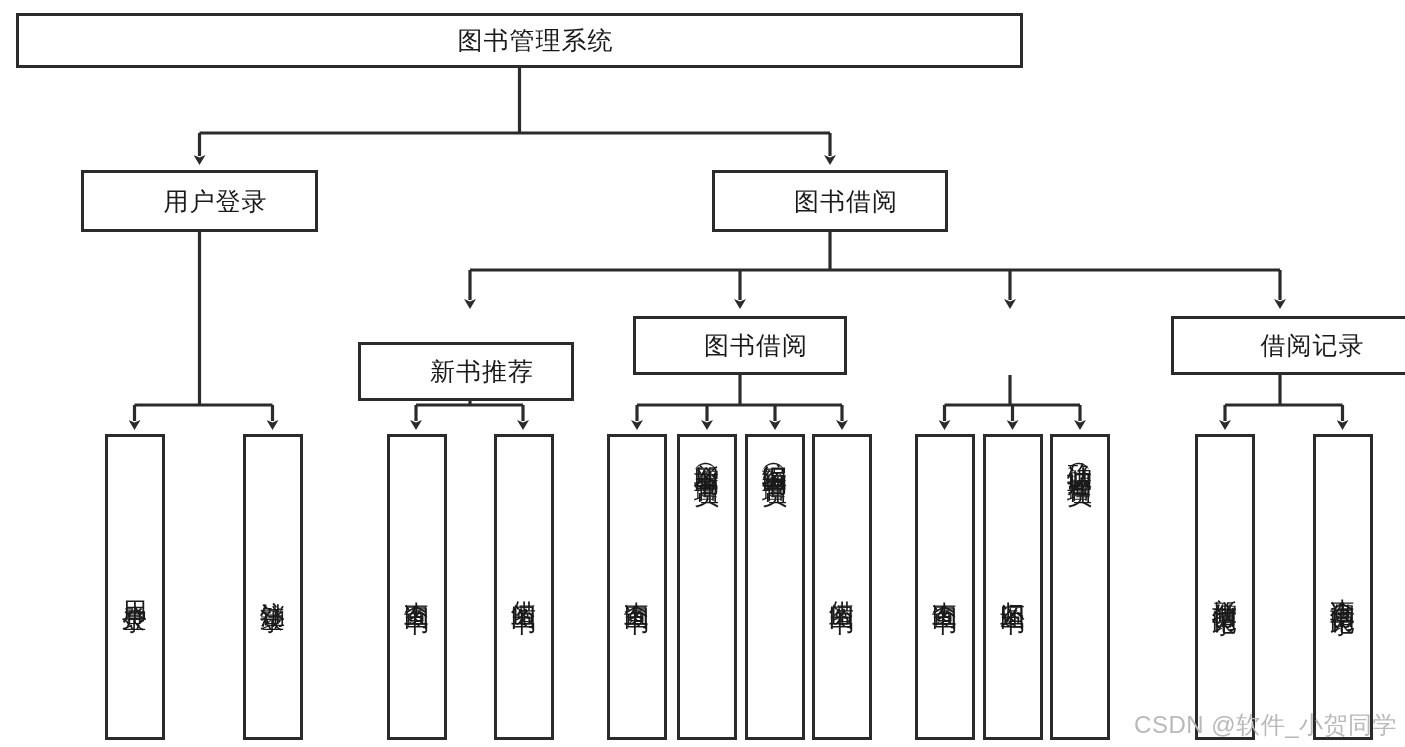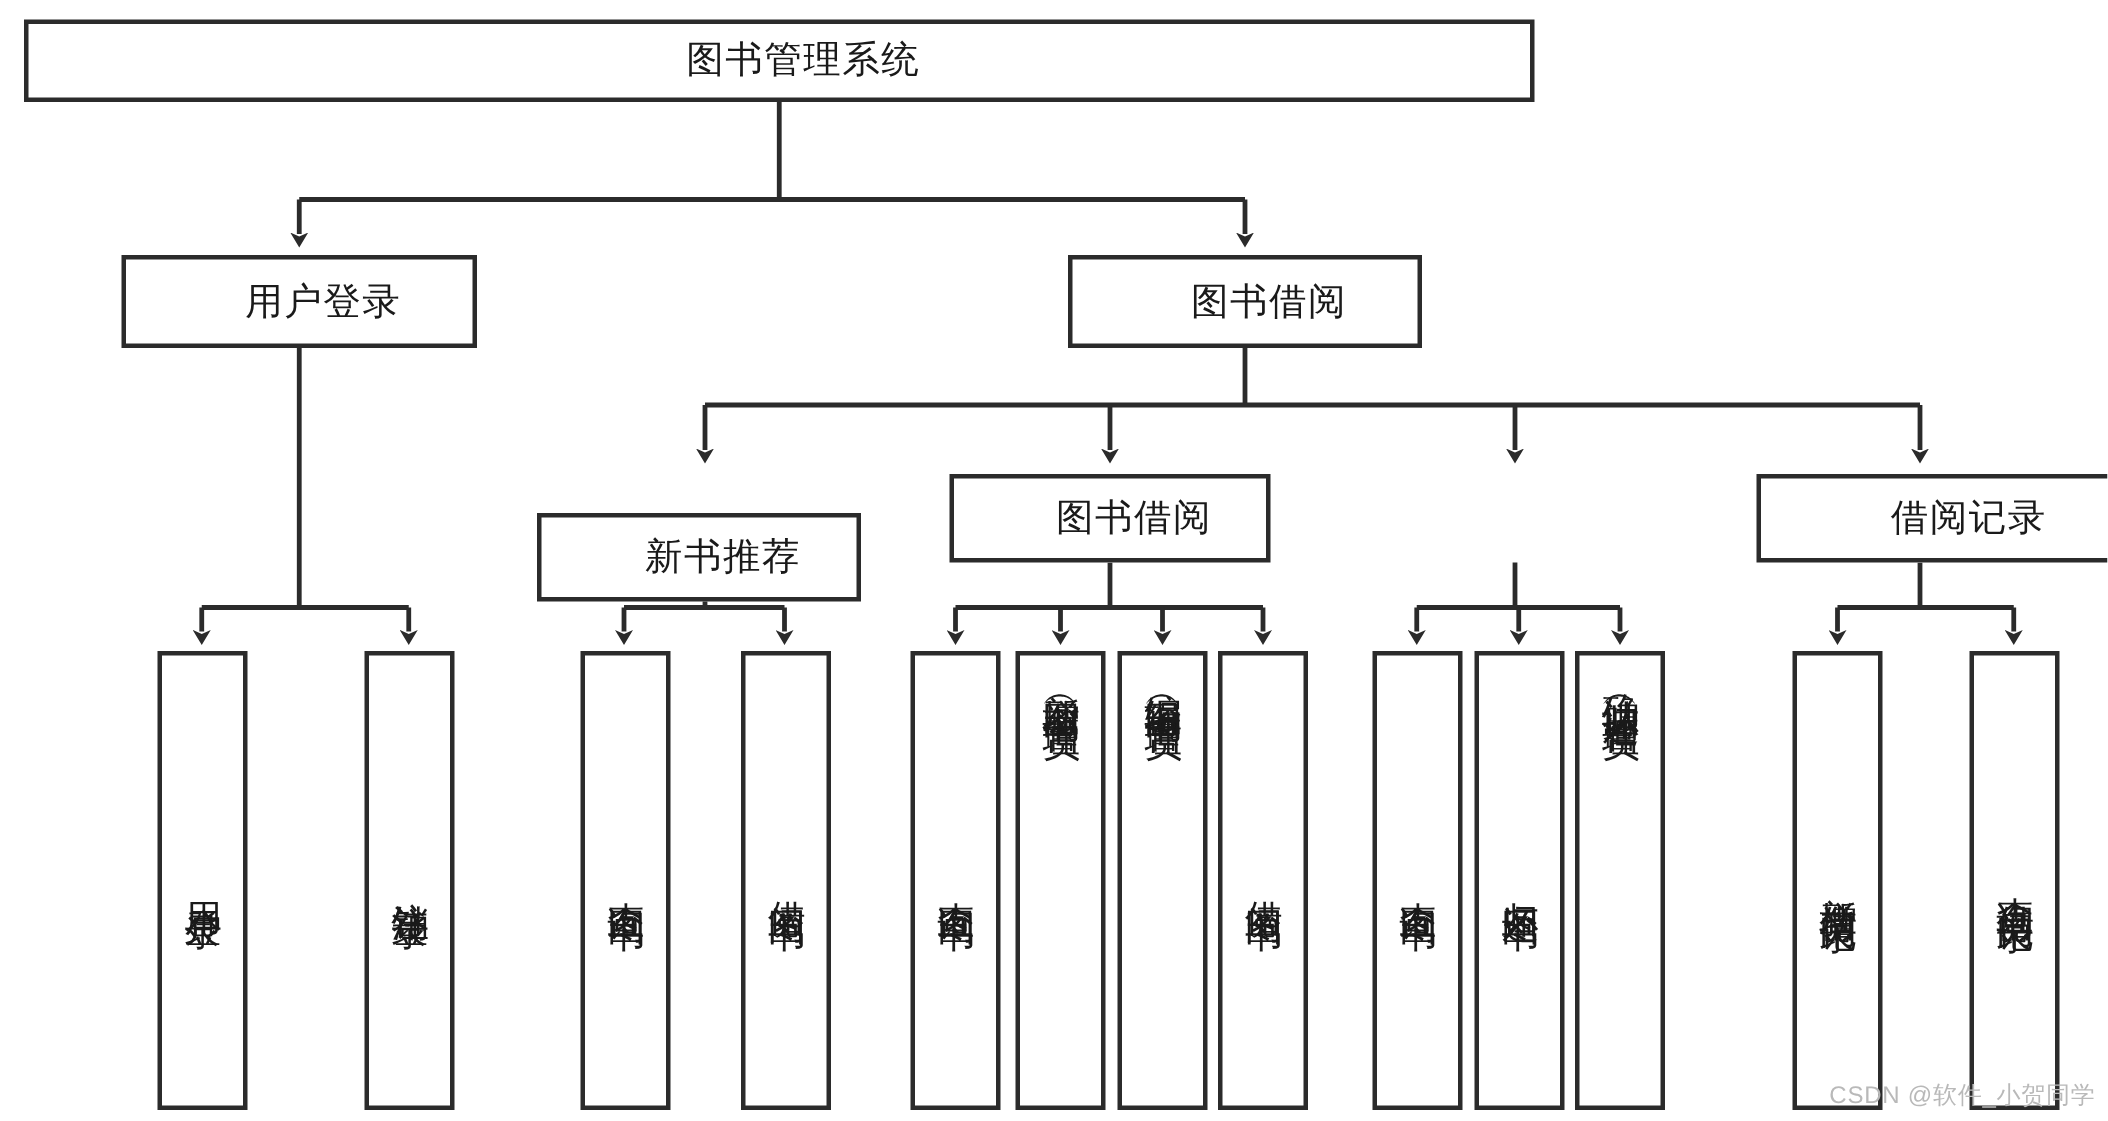--- a/index.html
+++ b/index.html
@@ -58,21 +58,21 @@
     justify-content: center;
   }
   .node-v.align-top {
     justify-content: flex-start;
     padding-top: 6px;
   }
   .watermark {
     position: absolute;
     right: 8px;
     bottom: 6px;
-    font-size: 16px;
+    font-size: 24px;
     color: #b9b9b9;
     letter-spacing: 0.5px;
     z-index: 3;
     white-space: nowrap;
   }
 </style>
 </head>
 <body>
 
 <div id="diagram-canvas">

